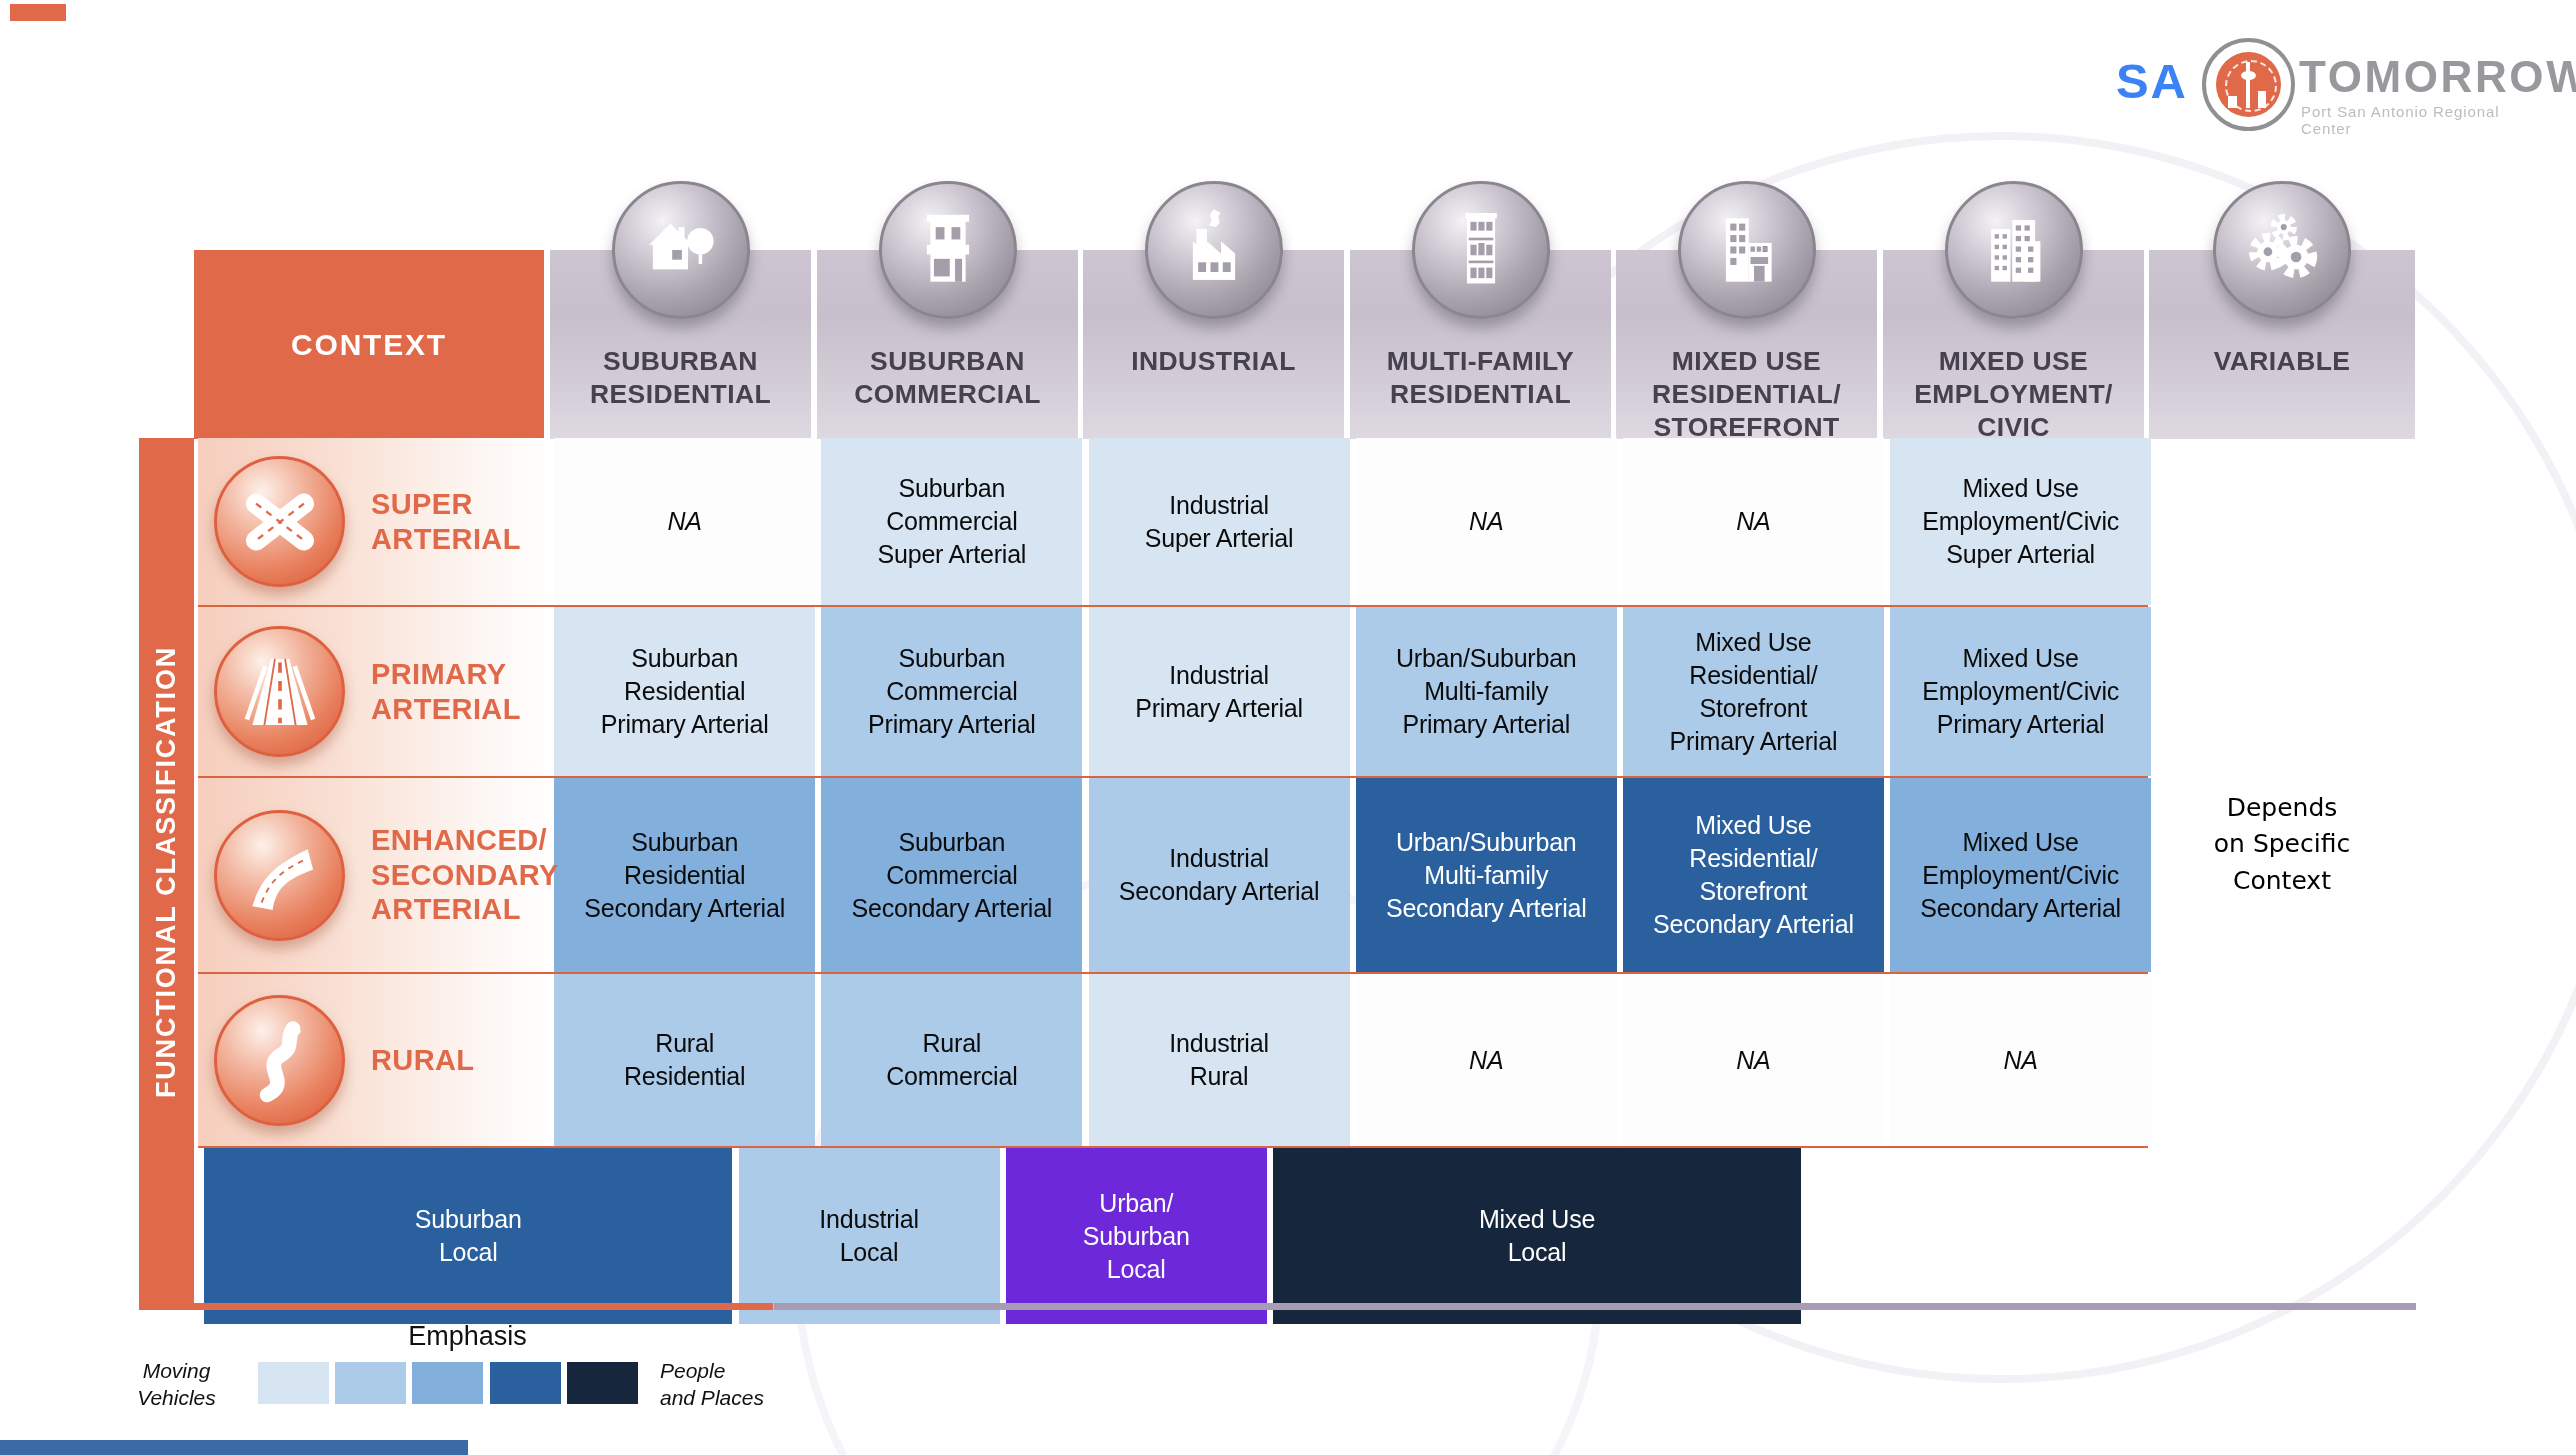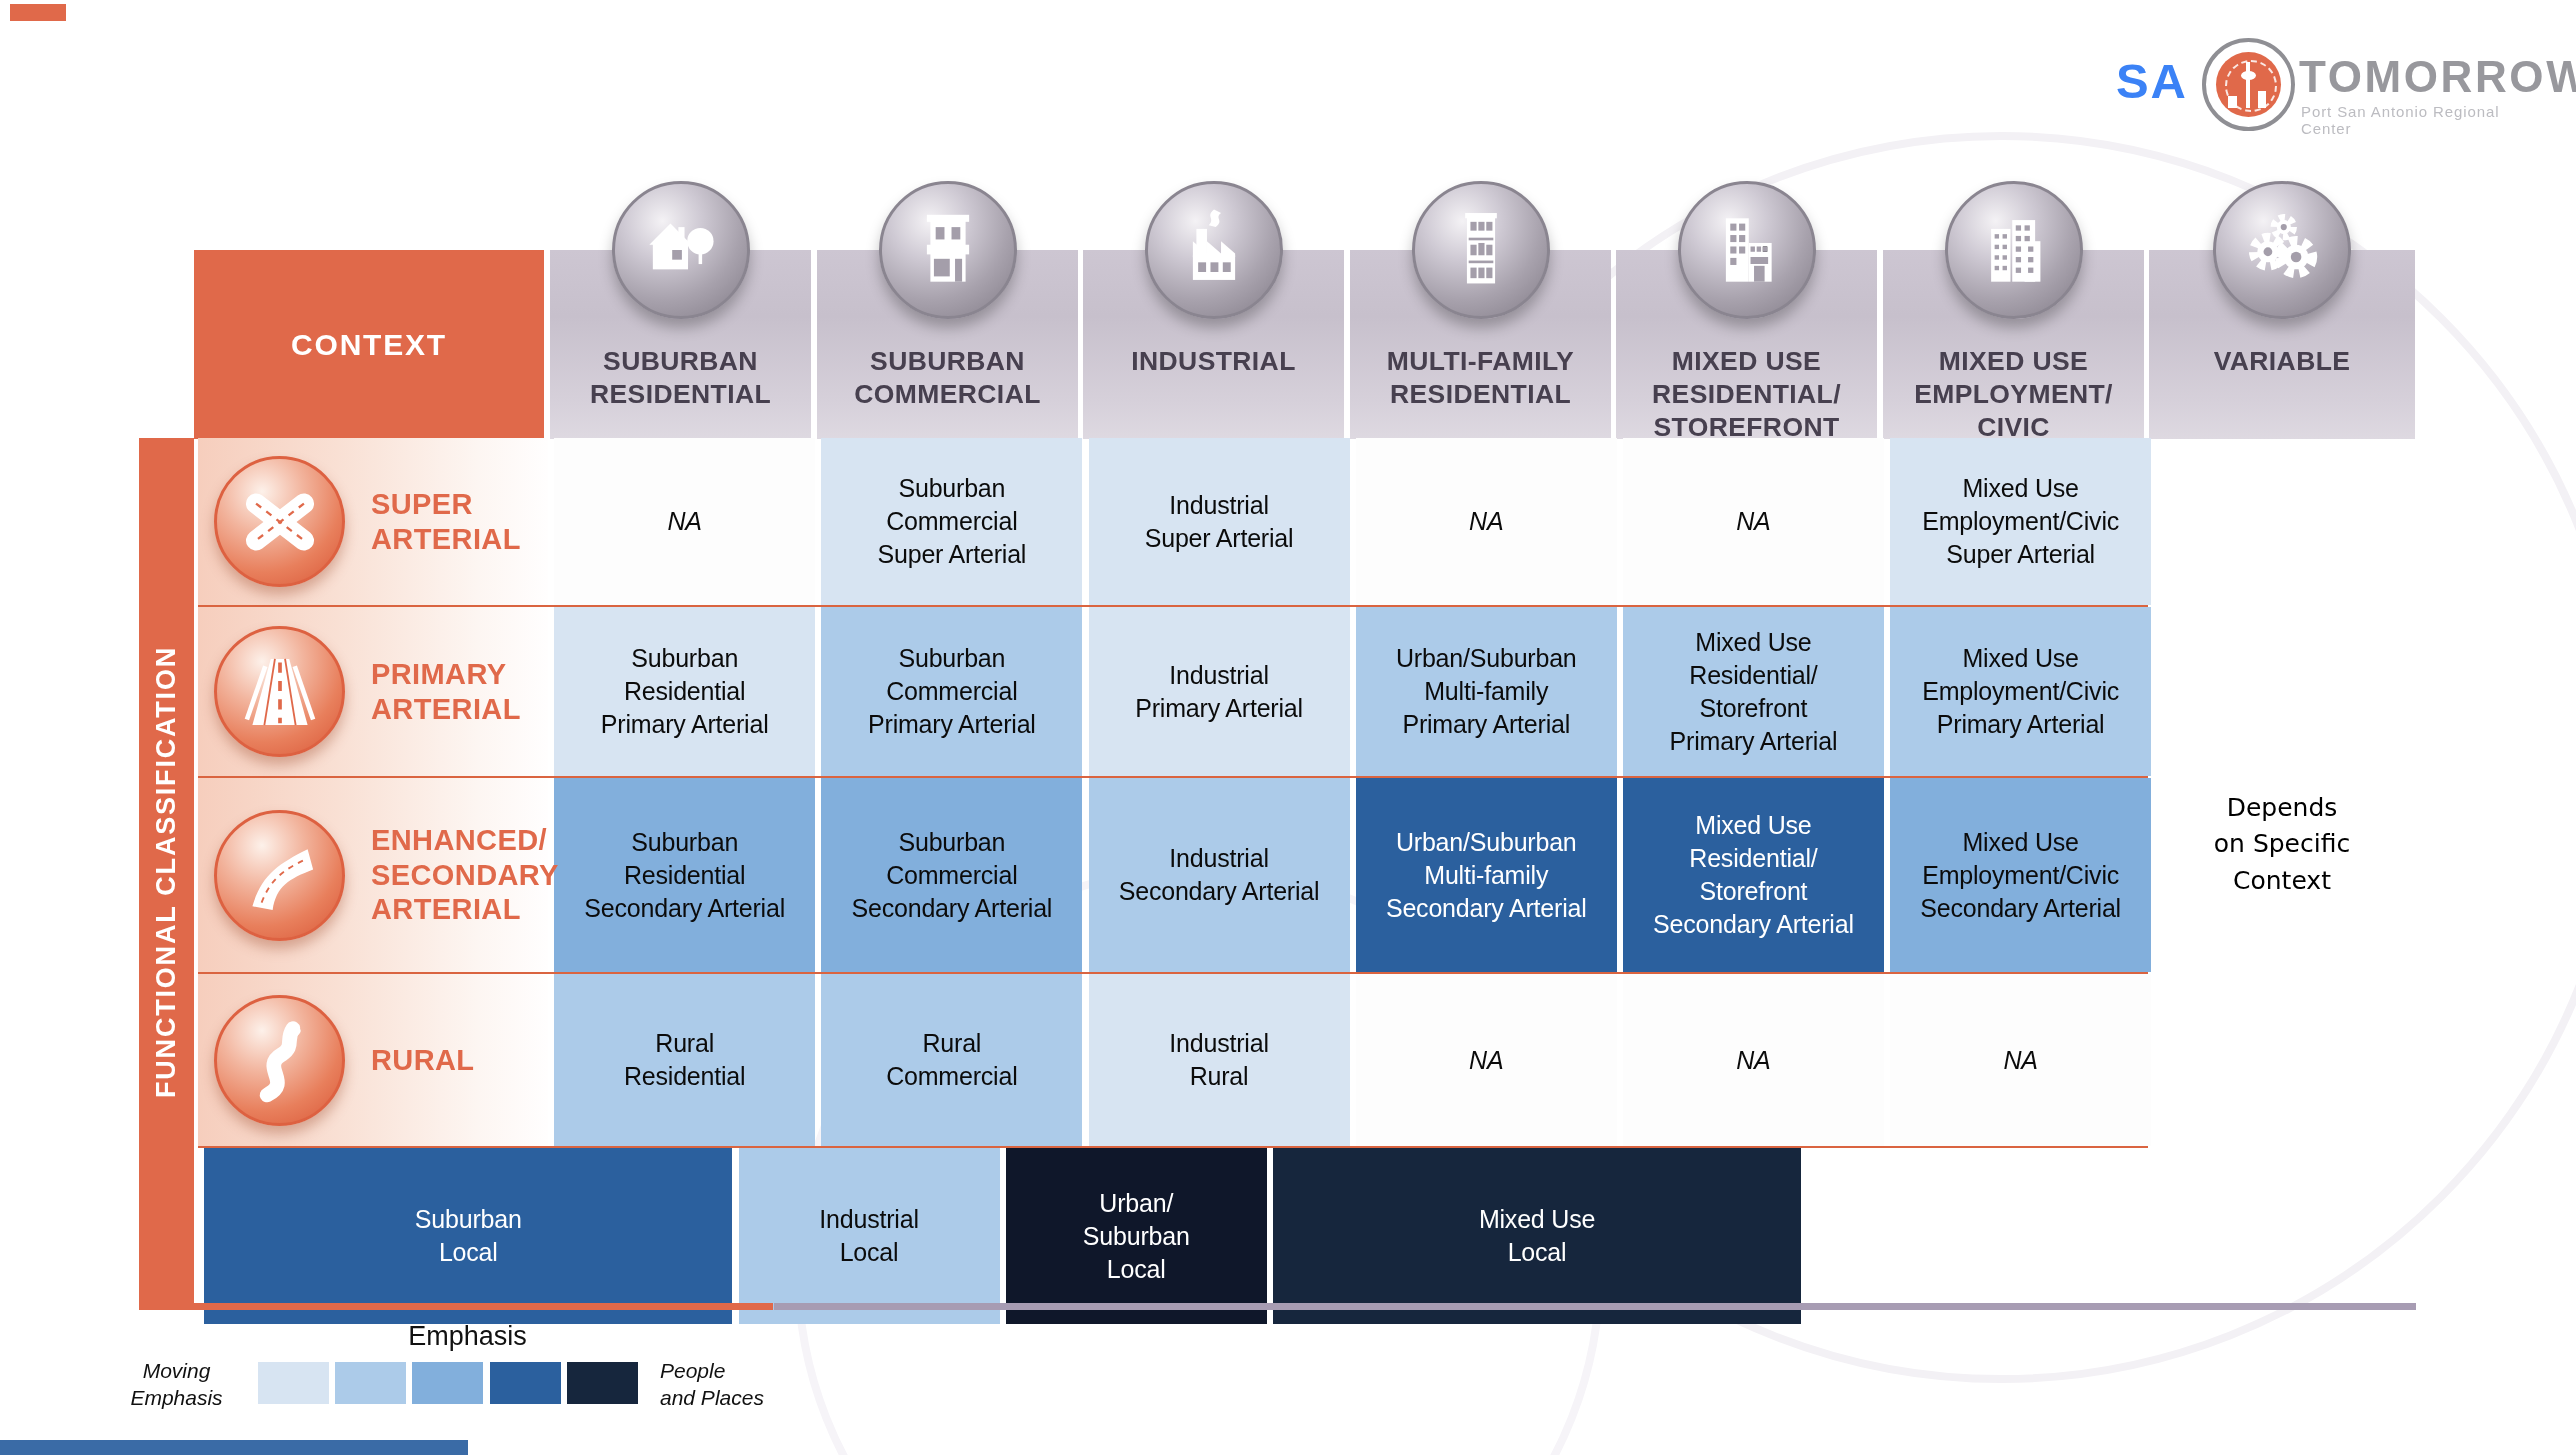--- a/index.html
+++ b/index.html
@@ -393,40 +393,40 @@
         <div class="cell na" style="background: rgb(253, 253, 253);">NA</div>
       </div>
   </div>
 
   <div class="trow last" style="height:176px">
     <div class="row-cells">
         <div class="cell inv" style="background: rgb(43, 96, 158); grid-column: span 2;">Suburban
 Local</div>
         <div class="cell" style="background: rgb(172, 203, 233);">Industrial
 Local</div>
-        <div class="cell inv" style="background: #0f172a;">Urban/
+        <div class="cell inv" style="background: #6d28d9;">Urban/
 Suburban
 Local</div>
         <div class="cell inv" style="background: rgb(22, 38, 61); grid-column: span 2;">Mixed Use
 Local</div>
       </div>
   </div>
 
 </div>
 
 <div class="abs variable-col pre">Depends
 on Specific
 Context</div>
 
 <div class="abs bot-orange"></div>
 <div class="abs bot-gray"></div>
 
 <div class="abs legend-title">Emphasis</div>
 <div class="abs legend-left pre">Moving
-Emphasis</div>
+Vehicles</div>
 <div class="abs swatches">
     <div class="swatch" style="background: rgb(215, 228, 242);"></div>
     <div class="swatch" style="background: rgb(172, 203, 233);"></div>
     <div class="swatch" style="background: rgb(130, 175, 220);"></div>
     <div class="swatch" style="background: rgb(43, 96, 158);"></div>
     <div class="swatch" style="background: rgb(22, 38, 61);"></div>
   </div>
 <div class="abs legend-right pre">People
 and Places</div>
 

